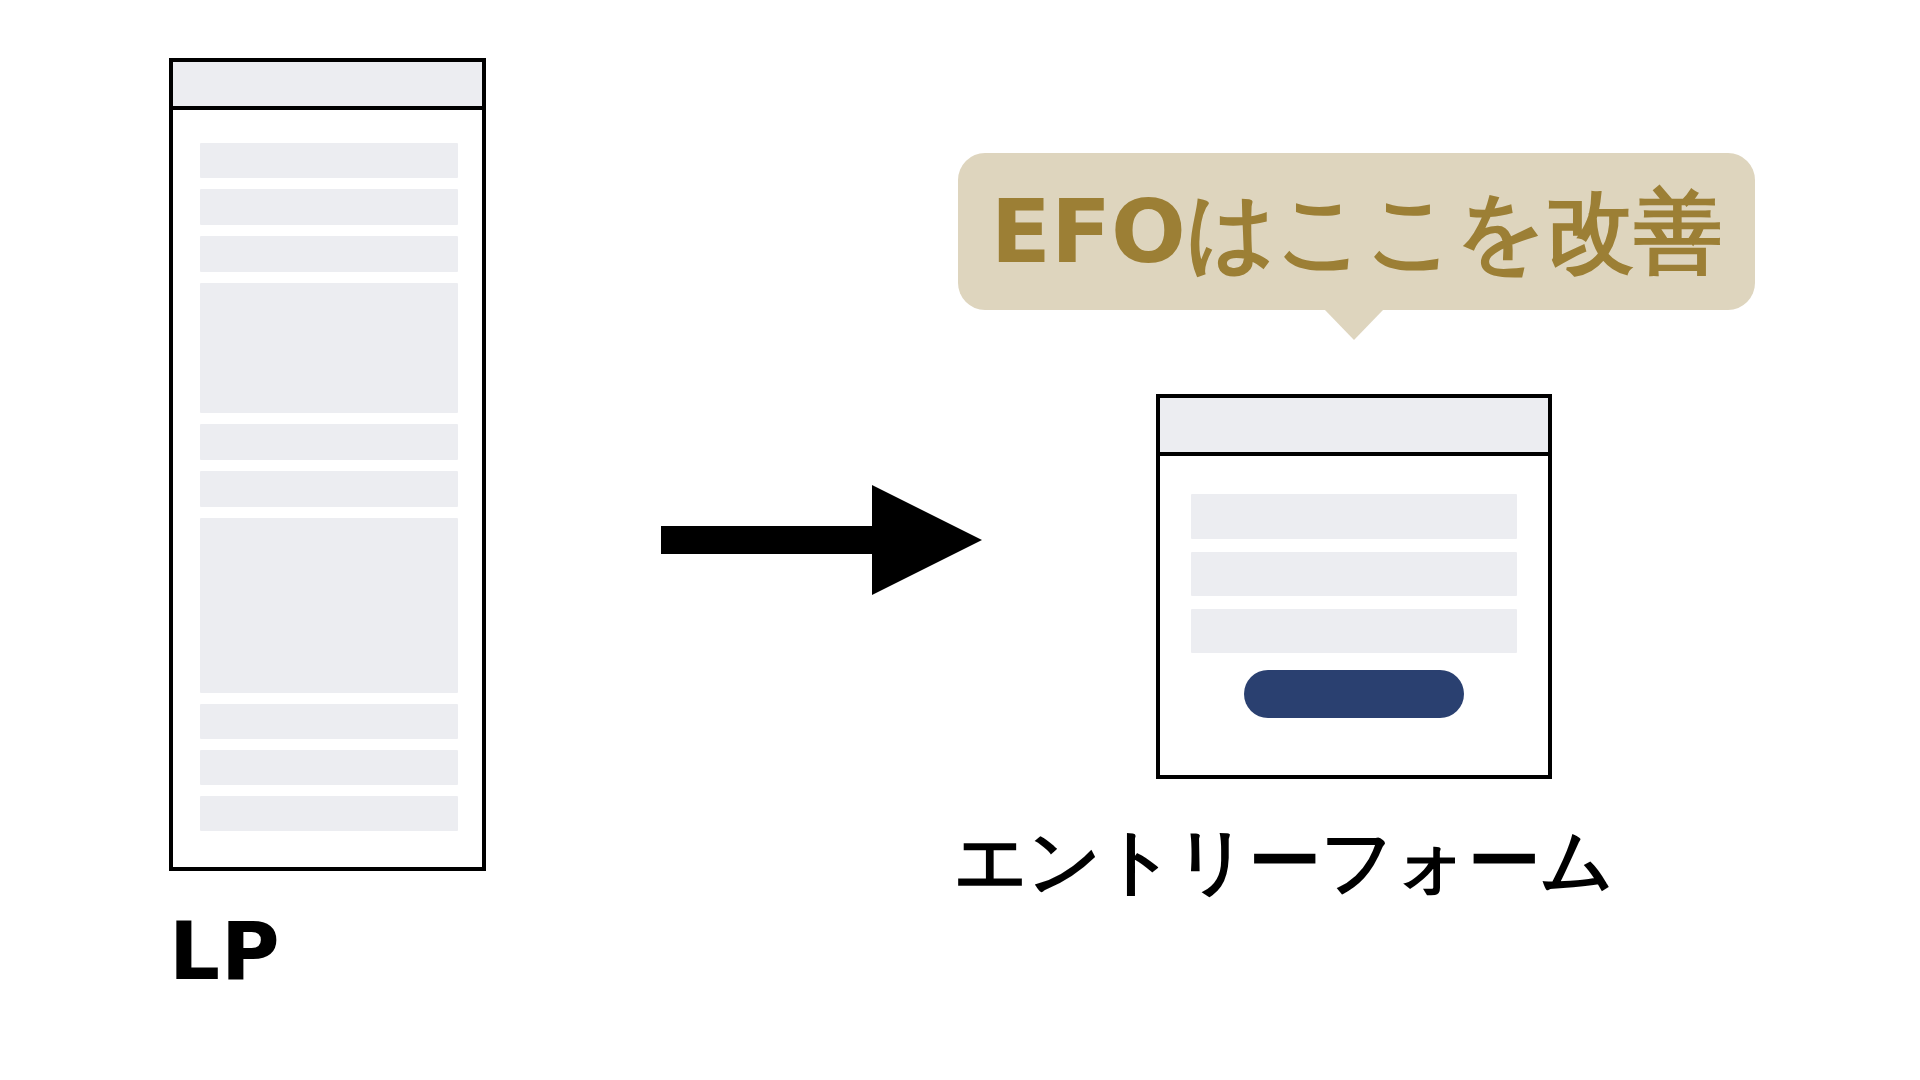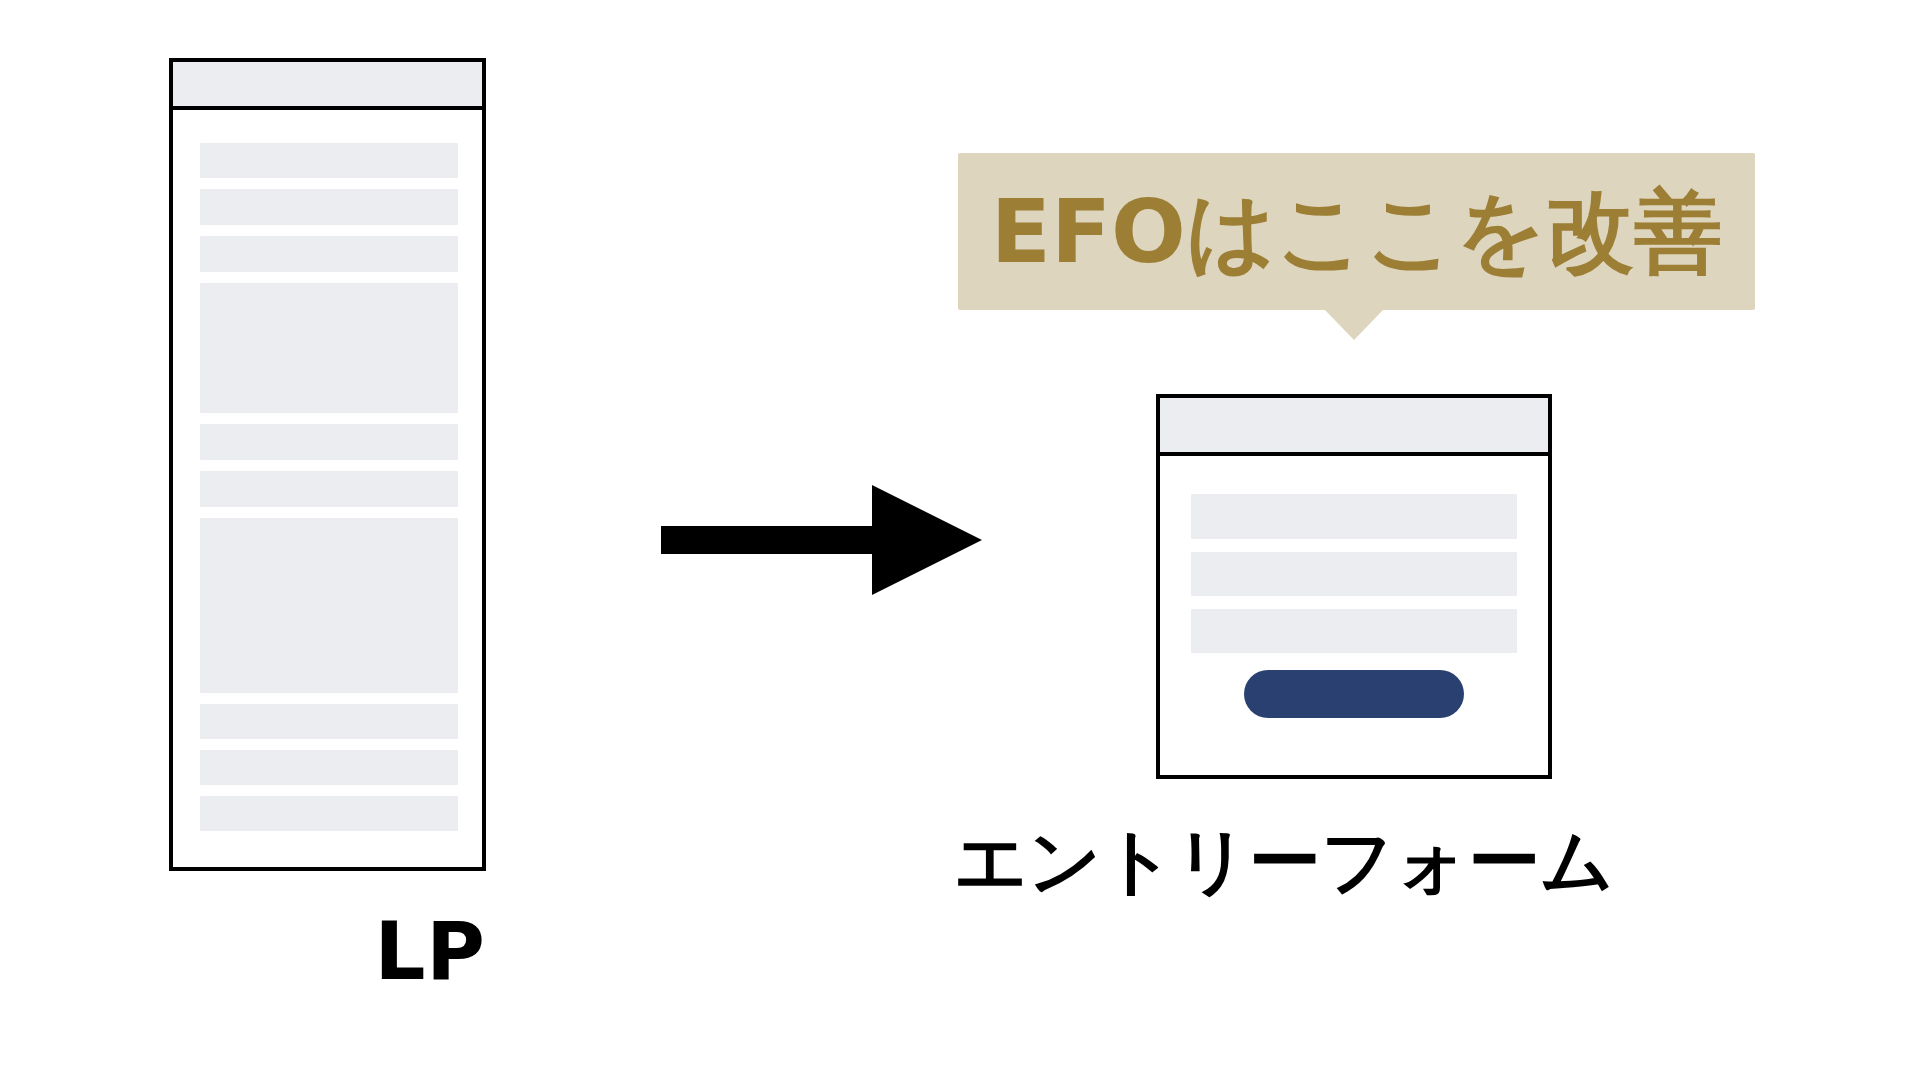--- a/index.html
+++ b/index.html
@@ -31,32 +31,32 @@
   }
   .lp-content{padding:33px 24px 0 27px;}
   .lp-content .bar{margin-bottom:11px;}
 
   .bar{
     width:100%;background:var(--placeholder-gray);border-radius:1px;
   }
 
   .lp-label{
     position:absolute;left:169px;top:912px;width:317px;
-    text-align:right;font-size:80px;font-weight:800;
+    text-align:left;font-size:80px;font-weight:800;
     color:var(--label-text);letter-spacing:1px;line-height:1;
   }
 
   
   .arrow-wrap{position:absolute;left:661px;top:485px;width:321px;height:110px;}
   .arrow-wrap svg{display:block;width:100%;height:100%;}
 
   
   .callout{
     position:absolute;left:958px;top:153px;width:797px;height:157px;
-    background:var(--callout-bg);border-radius:2px;
+    background:var(--callout-bg);border-radius:27px;
     display:flex;align-items:center;justify-content:center;
   }
   .callout-text{
     font-size:88px;font-weight:800;color:var(--callout-text);
     line-height:1;white-space:nowrap;
   }
   .callout-tail{
     position:absolute;top:100%;left:367px;width:0;height:0;
     border-left:29px solid transparent;
     border-right:29px solid transparent;

